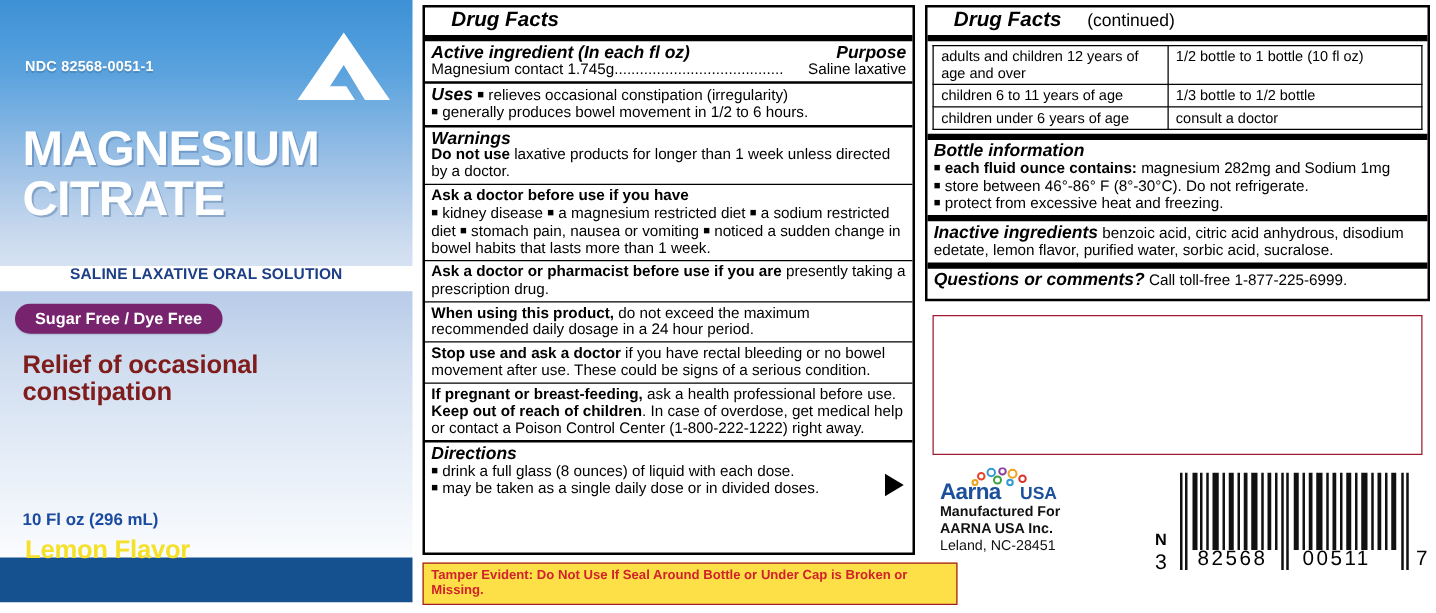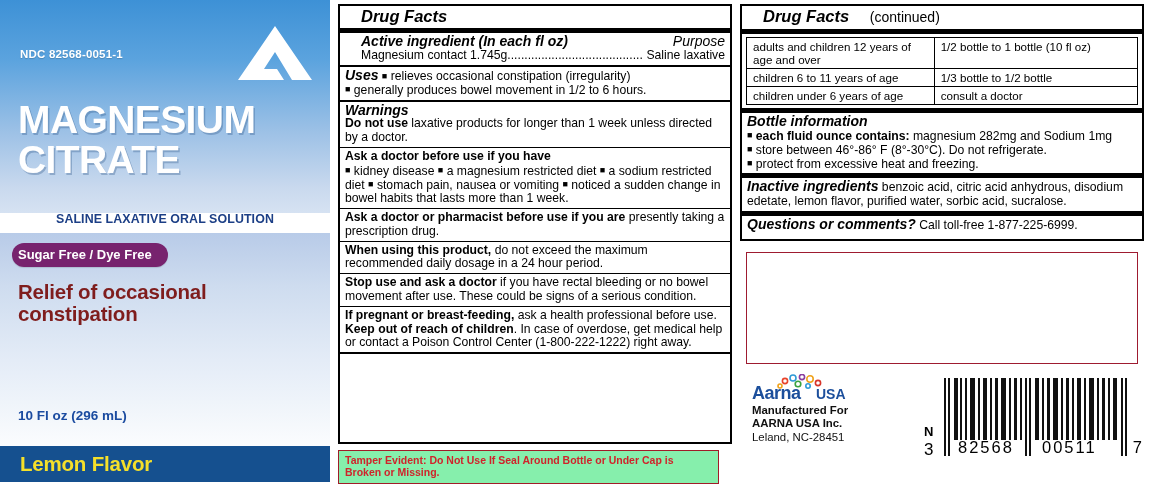--- a/index.html
+++ b/index.html
@@ -54,72 +54,72 @@
     letter-spacing: -0.6px;
     text-shadow: 1.5px 1.5px 0 rgba(40,80,130,.32);
   }
   .subtitle {
     position: absolute; left: 0; top: 212px; width: 330px; text-align: center;
     color: #1c3f86; font-weight: bold; font-size: 12.4px; letter-spacing: 0.1px;
   }
   .pill {
     position: absolute; left: 12px; top: 243px;
     background: #77236e; color: #ffffff;
-    border-radius: 13px; padding: 4px 16px 5px 6px;
+    border-radius: 13px; padding: 4px 16px 5px 16px;
     font-size: 13px; font-weight: bold;
     box-shadow: 0 1px 1px rgba(0,0,0,.12);
   }
   .relief {
     position: absolute; left: 18px; top: 281px; width: 296px;
     color: #7f1d1d; font-weight: bold; font-size: 20.5px; line-height: 22px;
     letter-spacing: -0.2px;
   }
   .netqty {
     position: absolute; left: 18px; top: 408px;
     color: #1b4ba0; font-weight: bold; font-size: 13.5px;
   }
   .flavor {
-    position: absolute; left: 20px; top: 452px;
+    position: absolute; left: 20px; top: 428px;
     color: #f5e02a; font-weight: bold; font-size: 20.5px; letter-spacing: -0.2px;
   }
 
   
   .df { position: absolute; border: 2.5px solid #000; background: #fff; }
   .df-mid { left: 338px; top: 4px; width: 394px; height: 440px; }
   .df-right { left: 740px; top: 4px; width: 404px; height: 237px; }
 
   .df-title {
     font-style: italic; font-weight: bold; font-size: 16.5px;
     padding: 2px 5px 3px 21px; line-height: 17px;
   }
   .df-title .cont { font-style: normal; font-weight: normal; font-size: 14px; margin-left: 16px; }
   .rule-thick { border-top: 5px solid #000; }
   .rule-thin { border-top: 1.2px solid #000; }
   .rule-med { border-top: 2.2px solid #000; }
 
   .sec { padding: 2px 5px 2.5px 5px; font-size: 12.2px; line-height: 13.6px; }
   .hd-it { font-style: italic; font-weight: bold; font-size: 14px; }
   .hd-bd { font-weight: bold; }
-  .ai-row { display: flex; justify-content: space-between; align-items: baseline; margin-left: 16px; }
-  .purpose { font-style: italic; font-weight: normal; font-size: 14px; }
+  .ai-row { display: flex; justify-content: space-between; align-items: baseline; }
+  .purpose { font-style: italic; font-weight: bold; font-size: 14px; }
   .dots { font-size: 12.2px; }
   .sq { font-size: 9px; vertical-align: 1.5px; }
 
   .dirs-wrap { position: relative; }
   .play-tri {
     position: absolute; right: 7px; bottom: 4px;
     width: 0; height: 0;
     border-top: 9px solid transparent;
     border-bottom: 9px solid transparent;
     border-left: 15px solid #000;
   }
 
   .tamper {
-    position: absolute; left: 338px; top: 450px; width: 381px; height: 34px;
-    border: 1.2px solid #a01c28; background:#86efac;
+    position: absolute; left: 338px; top: 450px; width: 428px; height: 34px;
+    border: 1.2px solid #a01c28; background:#fde047;
     padding: 3px 6px; font-size: 10.5px; line-height: 12.2px; color:#d0232b;
     font-weight: bold;
   }
   .tamper .lead { color: #d0232b; }
 
   
   .dose-tbl { width: 100%; border-collapse: collapse; }
   .dose-tbl td {
     border: 1.2px solid #000; padding: 2px 6px;
     font-size: 11.6px; line-height: 13px; vertical-align: top; margin-top: 25px;
@@ -247,20 +247,32 @@
     <div class="sec">
       <div>
         <span class="hd-bd">If pregnant or breast-feeding,</span><span> ask a health professional before use.</span>
       </div>
       <div>
         <span class="hd-bd">Keep out of reach of children</span><span>. In case of overdose, get medical help or contact a Poison Control Center (1-800-222-1222) right away.</span>
       </div>
     </div>
 
     <div class="rule-med"></div>
+    <div class="sec dirs-wrap">
+      <div class="hd-it">Directions</div>
+      <div>
+        <span class="sq">■</span>
+        <span>drink a full glass (8 ounces) of liquid with each dose.</span>
+      </div>
+      <div>
+        <span class="sq">■</span>
+        <span>may be taken as a single daily dose or in divided doses.</span>
+      </div>
+      <div class="play-tri"></div>
+    </div>
   </div>
 
   <div class="tamper">
     <span class="lead">Tamper Evident:</span><span> Do Not Use If Seal Around Bottle or Under Cap is Broken or Missing.</span>
   </div>
 
   <div class="df df-right">
     <div class="df-title">
       <span>Drug Facts</span>
       <span class="cont">(continued)</span>

